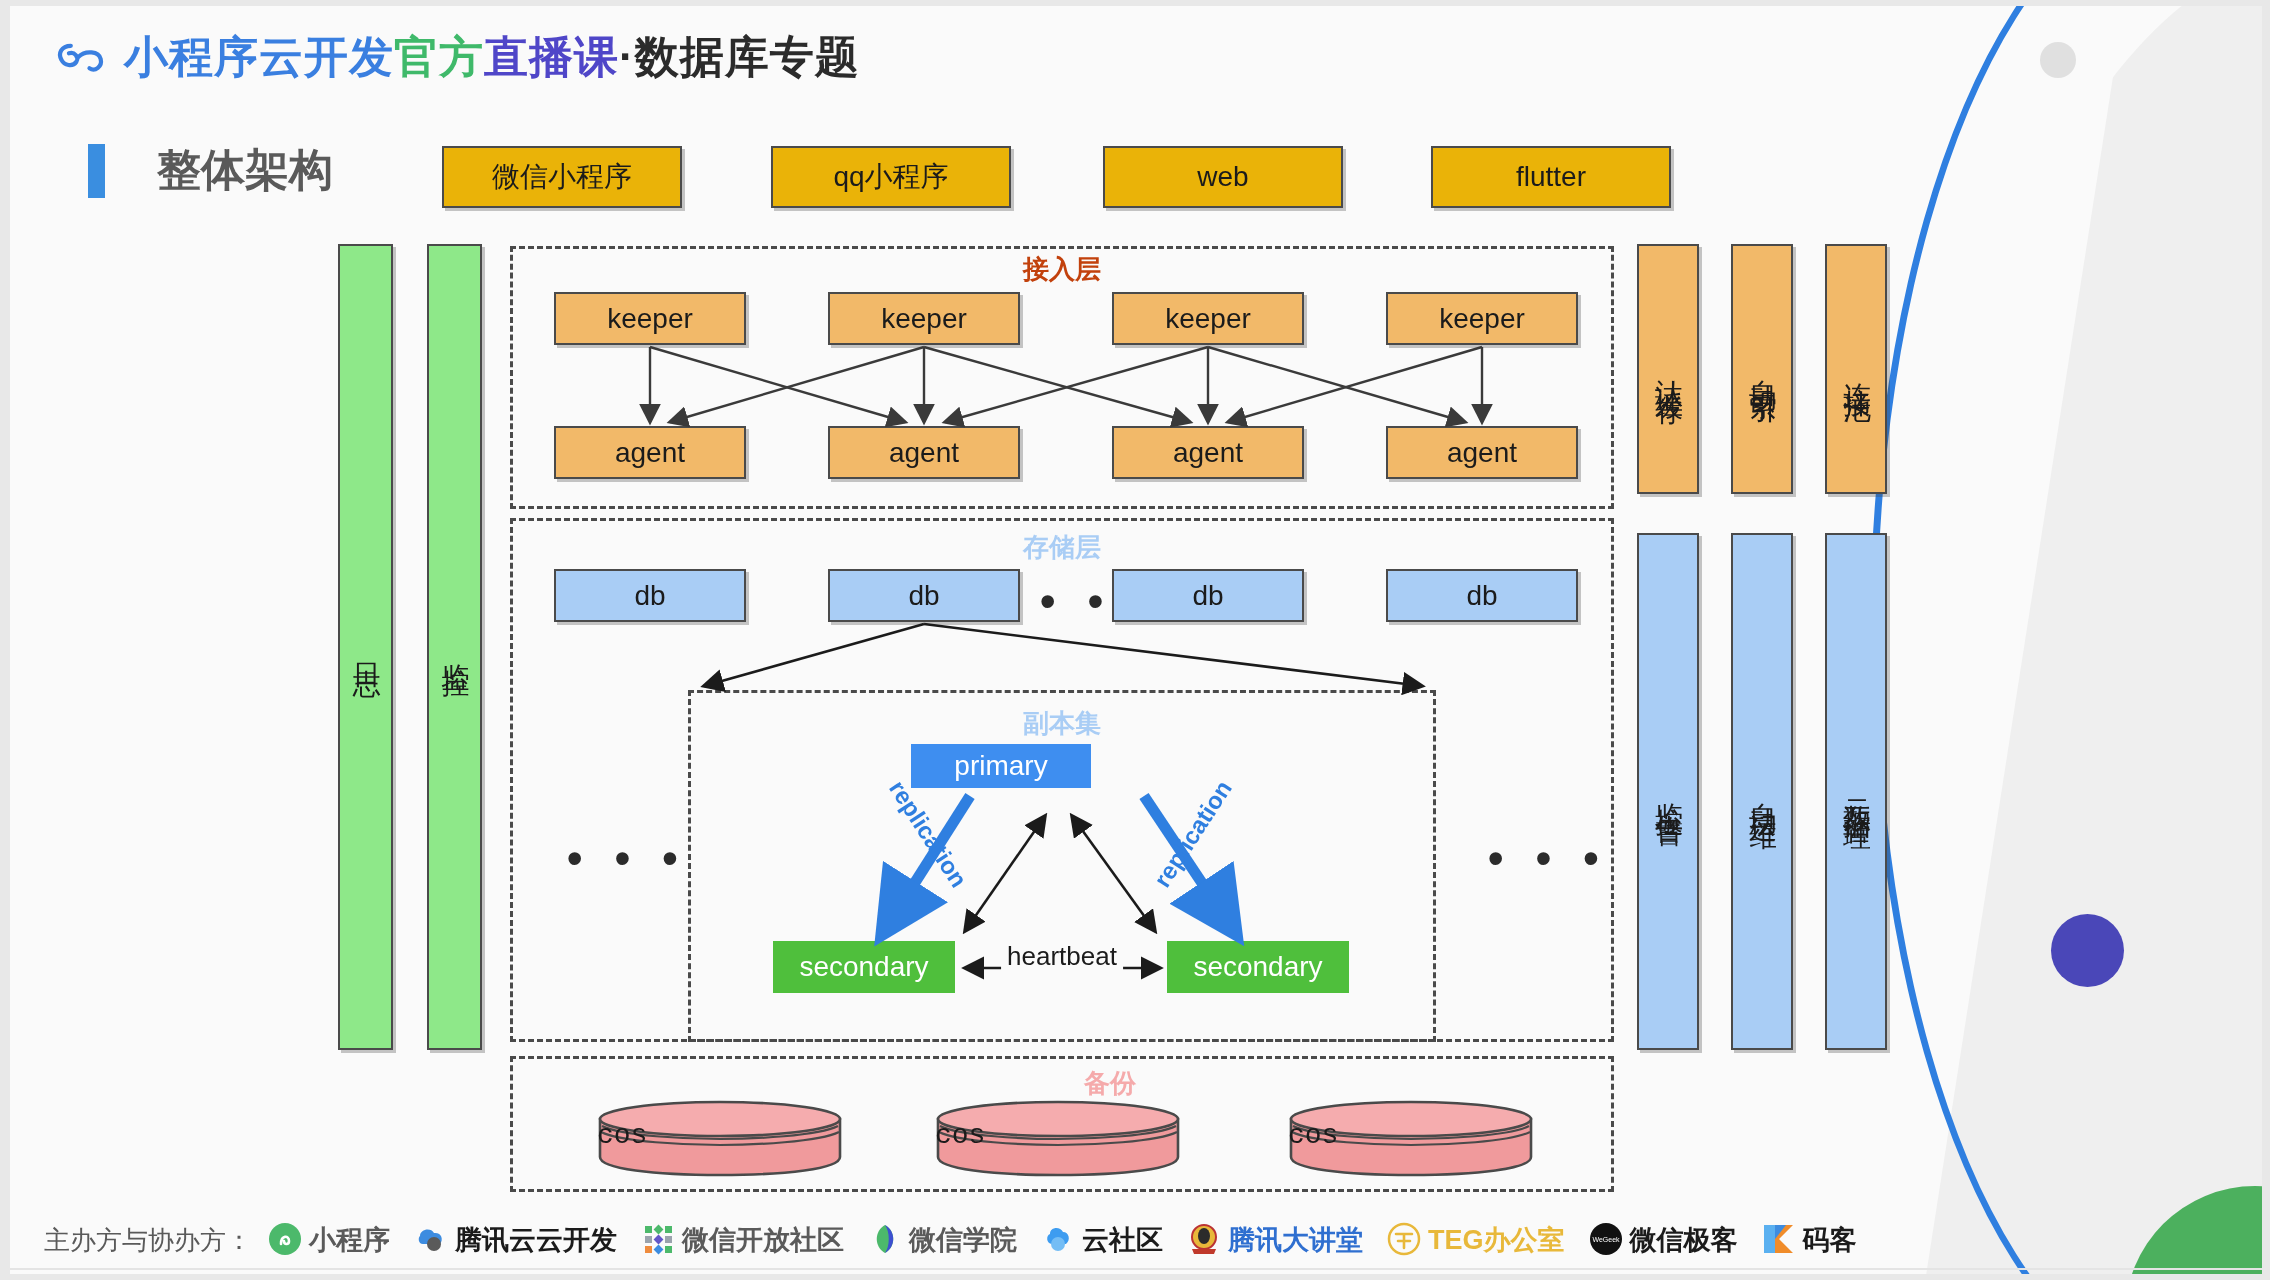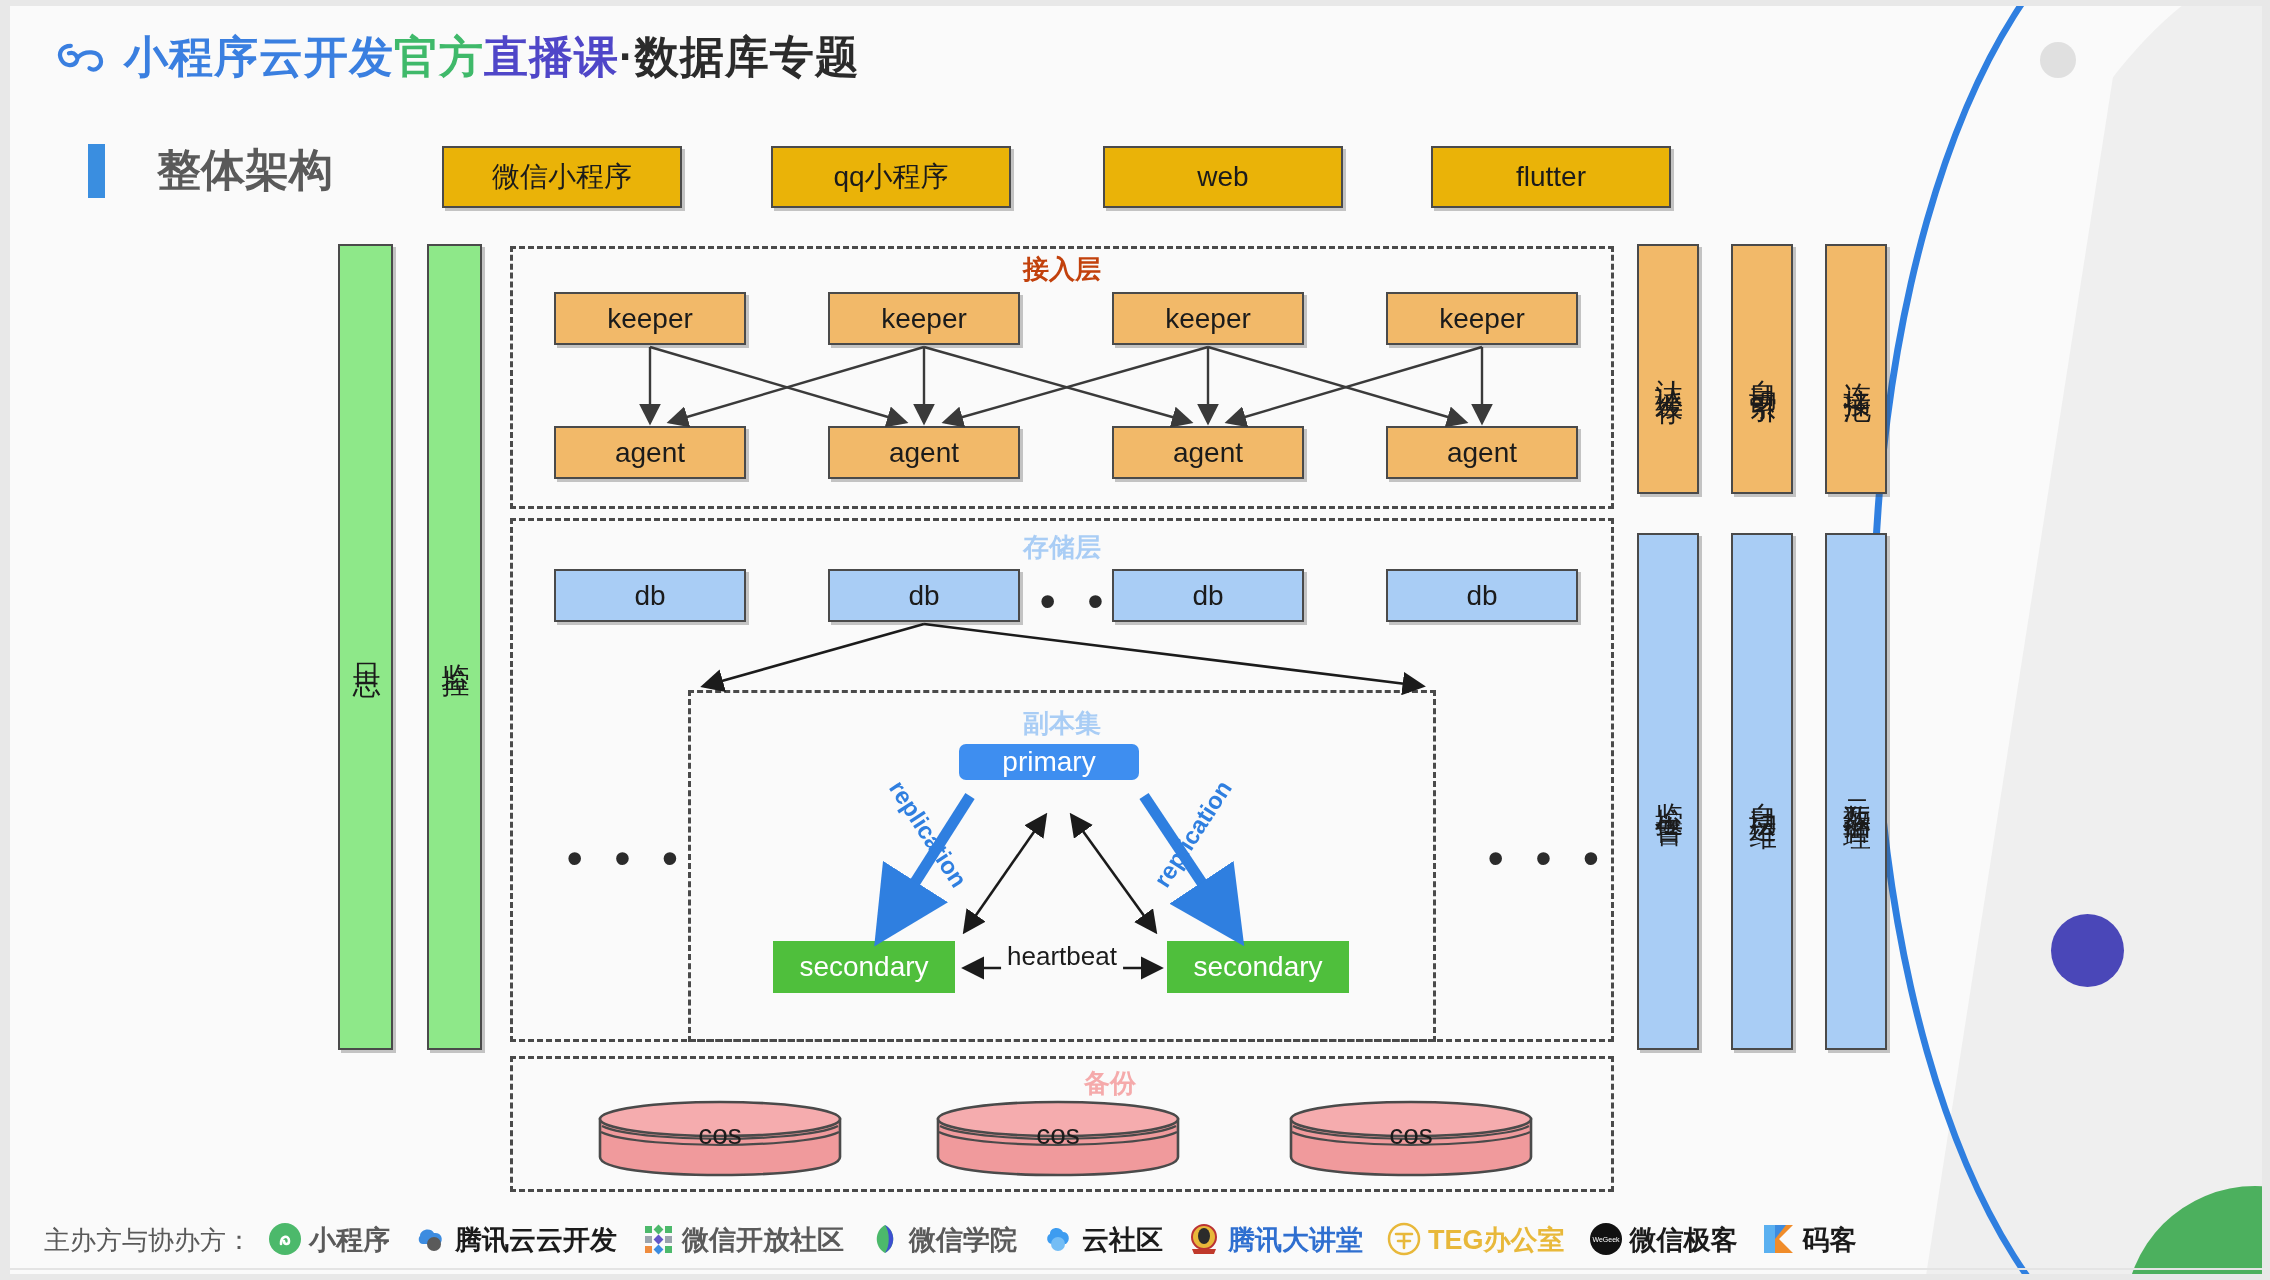--- a/index.html
+++ b/index.html
@@ -104,21 +104,21 @@
 
   .ellipsis {
     position: absolute; font-size: 44px; font-weight: bold;
     color: #2b2b2b; letter-spacing: 10px; line-height: 1;
   }
 
   
   .cos { position: absolute; }
   .cos-label {
     position: absolute; left: 0; right: 0; bottom: 26px;
-    text-align: center; font-size: 28px; color: #1b1b1b;
+    font-size: 28px; color: #1b1b1b; font-family: Liberation Mono, monospace;
   }
 
   
   #footer {
     position: absolute; left: 34px; bottom: 16px;
     display: flex; align-items: center; gap: 10px;
     white-space: nowrap;
   }
   #footer-label { font-size: 26px; color: #5a5a5a; margin-right: 6px; }
   .sponsor { display: flex; gap: 7px; margin-right: 14px; }
@@ -273,21 +273,21 @@
   <div class="dashed" style="left:678px; top:684px; width:748px; height:352px;"></div>
   <div class="group-label lbl-blue" style="left:1052px; top:700px;">副本集</div>
 
   <svg class="wires" width="2252" height="1268">
     <g stroke="#1b1b1b" stroke-width="2.6" fill="none" marker-end="url(#ahs)">
       <line x1="914" y1="618" x2="694" y2="680"></line>
       <line x1="914" y1="618" x2="1412" y2="680"></line>
     </g>
   </svg>
 
-  <div class="flat primary-bg" style="left:949px; top:738px; width:180px; height:36px;border-radius:7px;">
+  <div class="flat primary-bg" style="left:901px; top:738px; width:180px; height:44px;">
     <span>primary</span>
   </div>
 
   <div class="flat secondary-bg" style="left:763px; top:935px; width:182px; height:52px;">
     <span>secondary</span>
   </div>
   <div class="flat secondary-bg" style="left:1157px; top:935px; width:182px; height:52px;">
     <span>secondary</span>
   </div>
 

